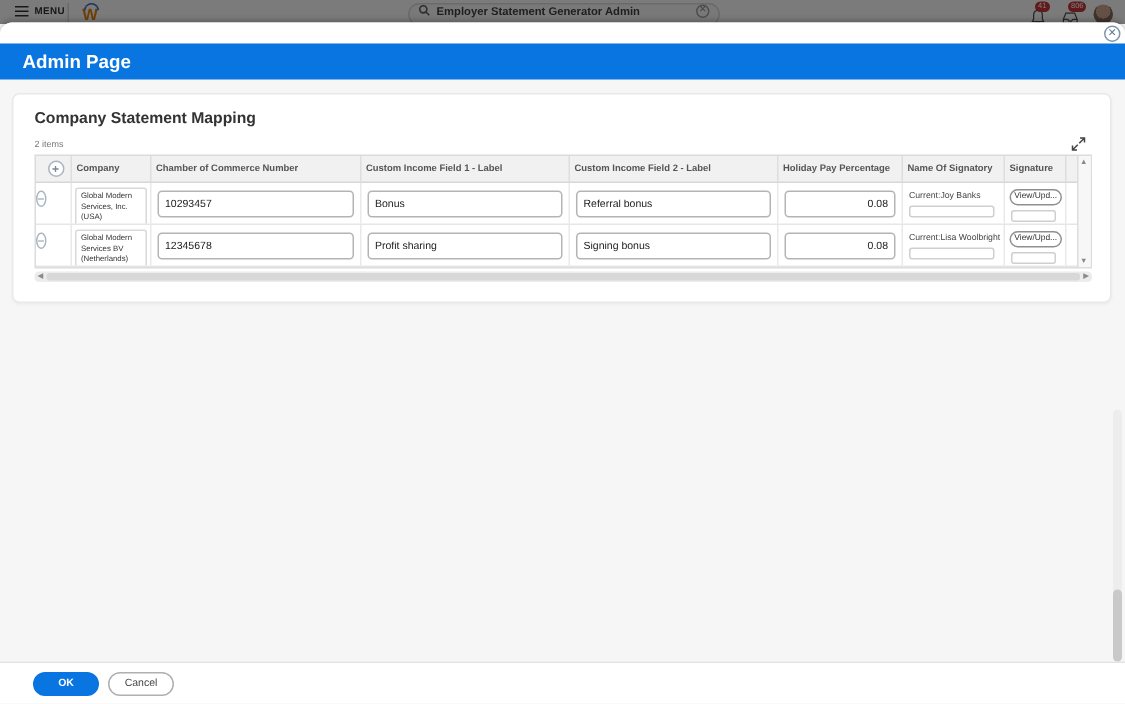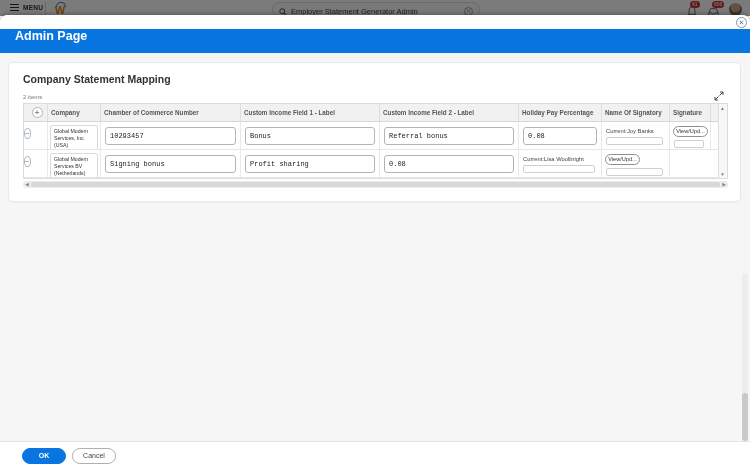--- a/index.html
+++ b/index.html
@@ -8,34 +8,34 @@
 
   
   .topbar { position:absolute; top:0; left:0; width:750px; height:19px; background:#fff; }
   .menu-wrap { position:absolute; left:10px; top:4px; display:flex; align-items:center; gap:4px; cursor:pointer; }
   .burger { width:9px; height:7px; display:flex; flex-direction:column; justify-content:space-between; }
   .burger i { display:block; height:1.2px; background:#222; }
   .menu-label { font-size:6.5px; font-weight:bold; color:#222; letter-spacing:.3px; }
   .topbar-divider { position:absolute; left:45px; top:2px; width:1px; height:14px; background:#d8d8d8; }
   .wlogo { position:absolute; left:52px; top:2px; width:16px; height:14px; font-weight:800; font-size:11px; color:#e07c00; text-align:center; line-height:16px; }
   .wlogo::before { content:""; position:absolute; top:0px; left:4px; width:8px; height:4px; border:1.3px solid #2860c9; border-bottom:none; border-radius:8px 8px 0 0; }
-  .search-pill { position:absolute; left:272px; top:2px; width:208px; height:15px; background:#fbfbfb; border:1px solid #d9d9d9; border-radius:8px; display:flex; align-items:flex-end; padding:0 6px; gap:4px; }
+  .search-pill { position:absolute; left:272px; top:2px; width:208px; height:15px; background:#fbfbfb; border:1px solid #d9d9d9; border-radius:8px; display:flex; align-items:flex-start; padding:0 6px; gap:4px;font-weight:bold; }
   .search-text { flex:1; font-size:7.5px; color:#333; white-space:nowrap; overflow:hidden; }
   .clear-circle { width:9px; height:9px; border:1px solid #9a9a9a; border-radius:50%; color:#9a9a9a; font-size:6px; line-height:7px; text-align:center; }
   .tb-right { position:absolute; right:8px; top:2px; display:flex; align-items:center; gap:9px; }
   .tb-icon { position:relative; width:13px; height:15px; display:flex; align-items:flex-end; justify-content:center; }
   .badge { position:absolute; top:-1px; left:5px; background:#c62828; color:#fff; font-size:5px; line-height:6.5px; border-radius:5px; padding:0 2px; min-width:6px; text-align:center; }
   .avatar { width:13px; height:13px; border-radius:50%; background:radial-gradient(circle at 50% 35%, #c9a28b 0 45%, #7d6150 46% 100%); }
   .topbar-overlay { position:absolute; top:0; left:0; width:750px; height:16px; background:rgba(15,15,15,0.55); z-index:5; }
 
   
   .modal { position:absolute; top:15px; left:0; width:750px; height:454px; background:#f6f6f6; border-radius:8px 8px 0 0; z-index:10; box-shadow:0 -1px 4px rgba(0,0,0,.3); }
   .modal-top-strip { position:absolute; top:0; left:0; width:750px; height:14px; background:#fff; border-radius:8px 8px 0 0; }
   .close-btn { position:absolute; top:2px; right:3px; width:11px; height:11px; border:1px solid #7f97ad; border-radius:50%; color:#5c768d; font-size:7px; line-height:9px; text-align:center; background:#fff; cursor:pointer; z-index:12; }
-  .banner { position:absolute; top:14px; left:0; width:750px; height:24px; background:#0875e1; display:flex; }
+  .banner { position:absolute; top:14px; left:0; width:750px; height:24px; background:#0875e1; display:flex; align-items:center; }
   .banner-title { color:#fff; font-weight:bold; font-size:12.5px; margin-left:15px; }
 
   
   .card { position:absolute; left:8px; width:733px; background:#fff; border:1px solid #e9e9e9; border-radius:5px; box-shadow:0 1px 2px rgba(0,0,0,.04); }
   .card1 { top:47px; height:140px; }
   .card2 { top:195px; height:56px; }
   .card-heading { position:absolute; left:14px; top:10px; font-size:10.5px; font-weight:bold; color:#333; }
   .items-count { position:absolute; left:14px; top:31px; font-size:6px; color:#777; }
   .expand-icon { position:absolute; right:16px; top:28px; width:10px; height:10px; color:#444; cursor:pointer; }
 
@@ -43,22 +43,22 @@
   .tbl { position:absolute; left:14px; top:40px; width:705px; border:1px solid #dcdcdc; background:#fff; }
   :root { --cols: 24px 53px 140px 139px 139px 83px 68px 41px; }
   .thead { display:grid; grid-template-columns:var(--cols); height:18px; background:#f1f1f1; border-bottom:1px solid #d7d7d7; }
   .th { display:flex; align-items:center; padding-left:3px; font-size:6.3px; font-weight:bold; color:#555; border-right:1px solid #dedede; overflow:hidden; white-space:nowrap; }
   .tr { display:grid; grid-template-columns:var(--cols); height:28px; border-bottom:1px solid #e6e6e6; }
   .tr:last-child { border-bottom:none; }
   .td { position:relative; border-right:1px solid #e9e9e9; overflow:hidden; }
   .circle-ic { width:11px; height:11px; border:1px solid #a9b6c1; border-radius:50%; color:#7c8a96; font-size:8px; line-height:9px; text-align:center; margin:auto; cursor:pointer; background:#fff; }
   .td .circle-ic { margin-top:7px; }
   .company-box { margin:3px 2px; border:1px solid #d9d9d9; border-radius:2px; padding:2px 3px; font-size:5.2px; line-height:1.3; color:#333; }
-  .inp { display:block; width:calc(100% - 8px); margin:5px 4px 0 4px; height:18px; border:1px solid #b4b4b4; border-radius:3px; padding:0 4px; font-size:7px; color:#222; font-family:Liberation Mono, monospace; background:#fff; }
-  .inp.right { }
+  .inp { display:block; width:calc(100% - 8px); margin:5px 4px 0 4px; height:18px; border:1px solid #b4b4b4; border-radius:3px; padding:0 4px; font-size:7px; color:#222; font-family:Liberation Sans, sans-serif; background:#fff; }
+  .inp.right { text-align:right; }
   .current-label { display:block; margin:6px 0 0 4px; font-size:5.8px; color:#444; white-space:nowrap; }
   .mini { display:block; width:calc(100% - 10px); margin:3px 4px 0 4px; height:8px; border:1px solid #cfcfcf; border-radius:2px; background:#fff; }
   .pill-btn { display:block; margin:4px auto 0 3px; width:35px; height:11px; border:1px solid #8f8f8f; border-radius:6px; background:#fff; font-size:5.6px; color:#333; font-family:"Liberation Sans",sans-serif; cursor:pointer; line-height:9px; }
   .vscroll { position:absolute; right:0; top:0; width:9px; height:74px; background:#f7f7f7; border-left:1px solid #ddd; }
   .vscroll .up { position:absolute; top:1px; left:1px; font-size:5px; color:#888; }
   .vscroll .down { position:absolute; bottom:1px; left:1px; font-size:5px; color:#888; }
   .hscroll { position:absolute; left:14px; top:118px; width:705px; height:7px; background:#ececec; border-radius:3px; }
   .hscroll .left-ar, .hscroll .right-ar { position:absolute; top:0; font-size:5px; line-height:7px; color:#8a8a8a; }
   .hscroll .left-ar { left:2px; } .hscroll .right-ar { right:2px; }
   .hscroll .thumb { position:absolute; left:8px; right:8px; top:1px; height:5px; background:#d8d8d8; border-radius:2px; }
@@ -173,24 +173,27 @@
             <input class="mini" style="">
           </div>
         </div>
 
         <div class="tr">
           <div class="td"><span class="circle-ic">−</span></div>
           <div class="td">
               <div class="company-box">Global Modern Services BV (Netherlands)</div>
             </div>
           <div class="td">
+              <input class="inp" value="12345678" style="">
+            </div>
+          <div class="td">
+              <input class="inp" value="Profit sharing" style="">
+            </div>
+          <div class="td">
               <input class="inp" value="Signing bonus" style="">
-            </div>
-          <div class="td">
-              <input class="inp" value="Profit sharing" style="">
             </div>
           <div class="td">
               <input class="inp right" value="0.08" style="">
             </div>
           <div class="td">
             <span class="current-label">Current:Lisa Woolbright</span>
             <input class="mini" style="">
           </div>
           <div class="td">
             <button class="pill-btn">View/Upd...</button>

